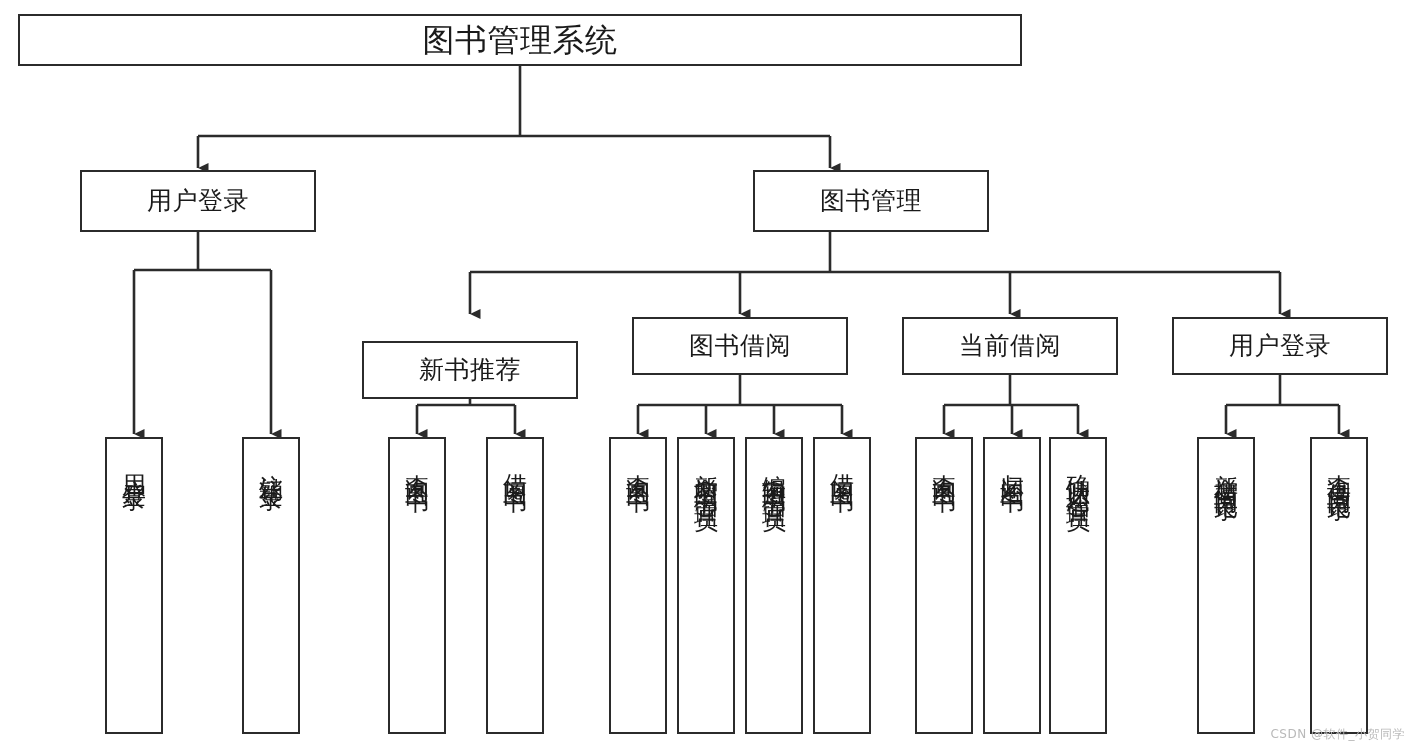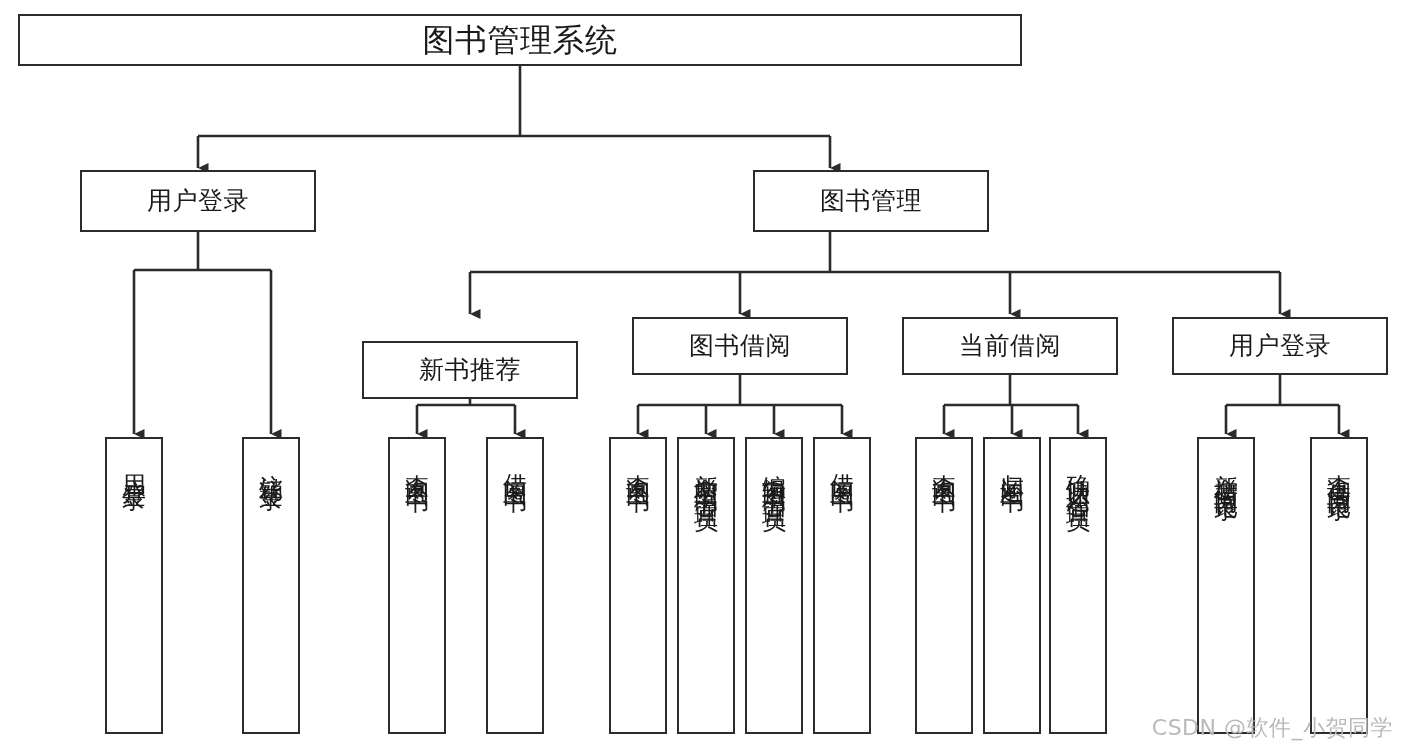--- a/index.html
+++ b/index.html
@@ -57,23 +57,23 @@
   .node.vert .node-label {
     writing-mode: vertical-rl;
     text-orientation: upright;
     font-size: 24px;
     line-height: 1.0;
     letter-spacing: 5px;
     white-space: nowrap;
   }
   #watermark {
     position: absolute;
-    right: 12px;
+    right: 0;
     bottom: 4px;
-    font-size: 22px;
+    font-size: 12px;
     color: #b9b9b9;
     letter-spacing: 0.5px;
     user-select: none;
     white-space: nowrap;
   }
 </style>
 </head>
 <body>
 
 <div id="diagram-root">

